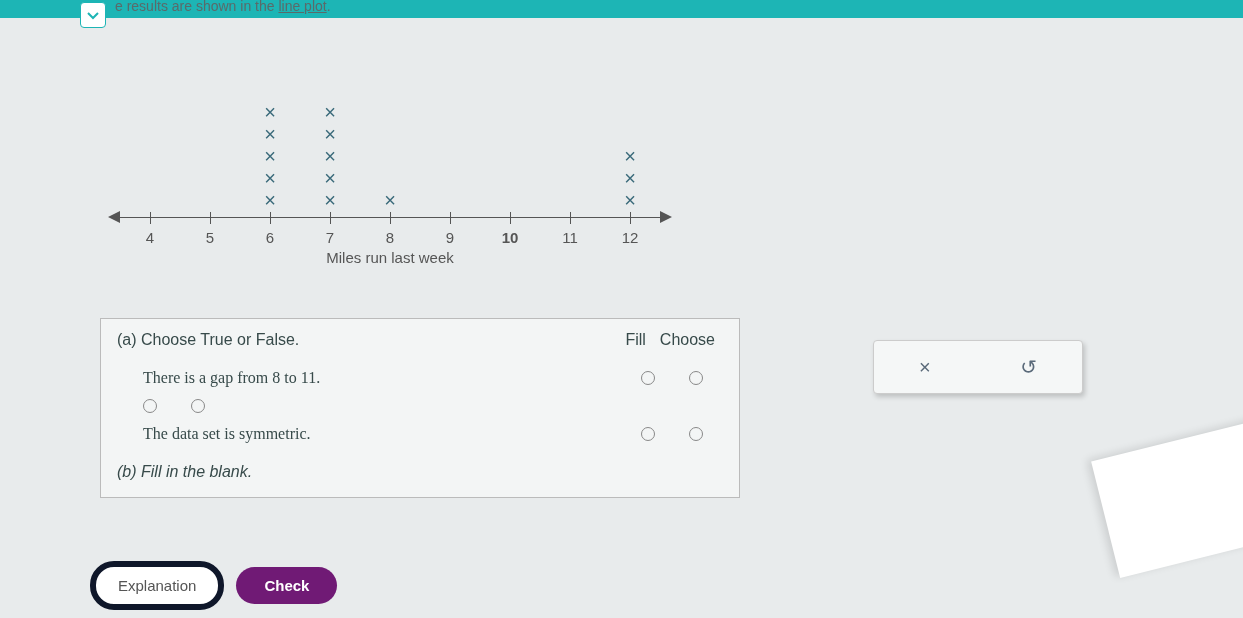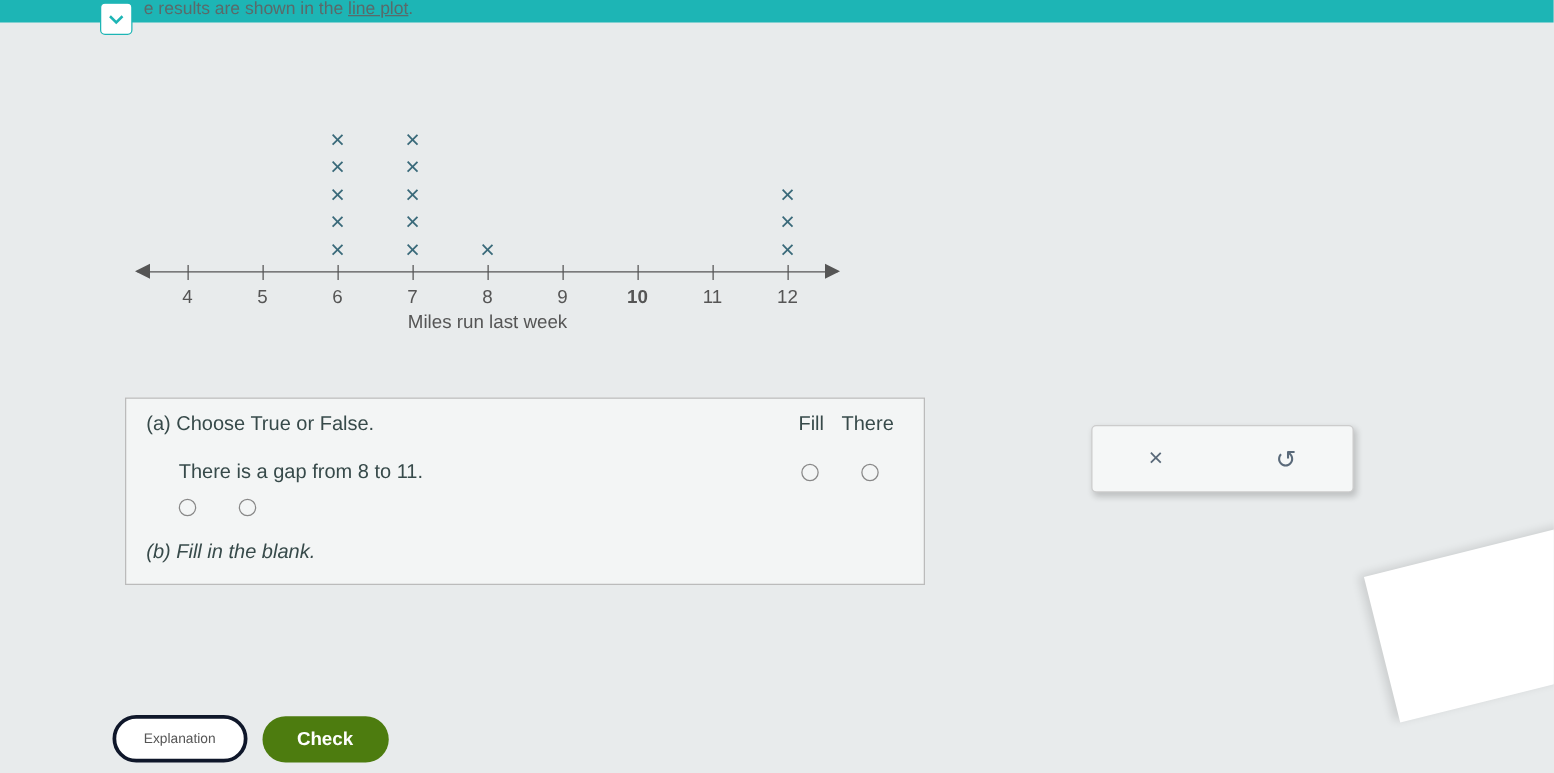--- a/index.html
+++ b/index.html
@@ -116,20 +116,21 @@
     .tf-headers {
       display: flex;
       gap: 14px;
       margin-right: 8px;
     }
     .q-row {
       display: flex;
       justify-content: space-between;
       align-items: center;
       padding: 6px 0 6px 26px;
+      font-family: Liberation Serif, serif;
     }
     .radio-group {
       display: flex;
       gap: 34px;
       margin-right: 20px;
     }
     .radio {
       width: 14px;
       height: 14px;
       border: 1.5px solid #888;
@@ -175,29 +176,29 @@
     .bottom-buttons {
       position: absolute;
       left: 90px;
       bottom: 8px;
       display: flex;
       gap: 12px;
       align-items: center;
     }
     .btn-explanation {
       background: #fff;
-      border: 3px solid #0f172a;
+      border: 6px solid #0f172a;
       border-radius: 24px;
       padding: 10px 22px;
-      font-size: 11px;
+      font-size: 15px;
       color: #555;
       cursor: pointer;
     }
     .btn-check {
-      background: #4d7c0f;
+      background: #701a75;
       border: none;
       border-radius: 24px;
       padding: 10px 28px;
       font-size: 15px;
       color: #fff;
       font-weight: bold;
       cursor: pointer;
     }
     .paper-edge {
       position: absolute;
@@ -261,37 +262,44 @@
       <div class="x-mark" style="left: 520px; bottom: 46px;">×</div>
       <div class="x-mark" style="left: 520px; bottom: 68px;">×</div>
       <div class="x-mark" style="left: 520px; bottom: 90px;">×</div>
     </div>
 
   <div class="question-box">
     <div class="qa-header">
       <span>(a)  Choose True or False.</span>
       <div class="tf-headers">
         <span>Fill</span>
-        <span>There</span>
+        <span>Choose</span>
       </div>
     </div>
     <div id="qrows">
         <div class="q-row">
           <span>There is a gap from 8 to 11.</span>
           <div class="radio-group">
             <span class="radio"></span>
             <span class="radio"></span>
           </div>
         </div>
         <div class="q-row">
           <div class="radio-group">
             <span class="radio"></span>
             <span class="radio"></span>
           </div>
         </div>
+        <div class="q-row">
+          <span>The data set is symmetric.</span>
+          <div class="radio-group">
+            <span class="radio"></span>
+            <span class="radio"></span>
+          </div>
+        </div>
       </div>
     <div class="part-b">(b)  Fill in the blank.</div>
   </div>
 </div>
 
 <div class="toolbox">
   <button class="tool-btn"><span>×</span></button>
   <button class="tool-btn"><span>↺</span></button>
 </div>
 

